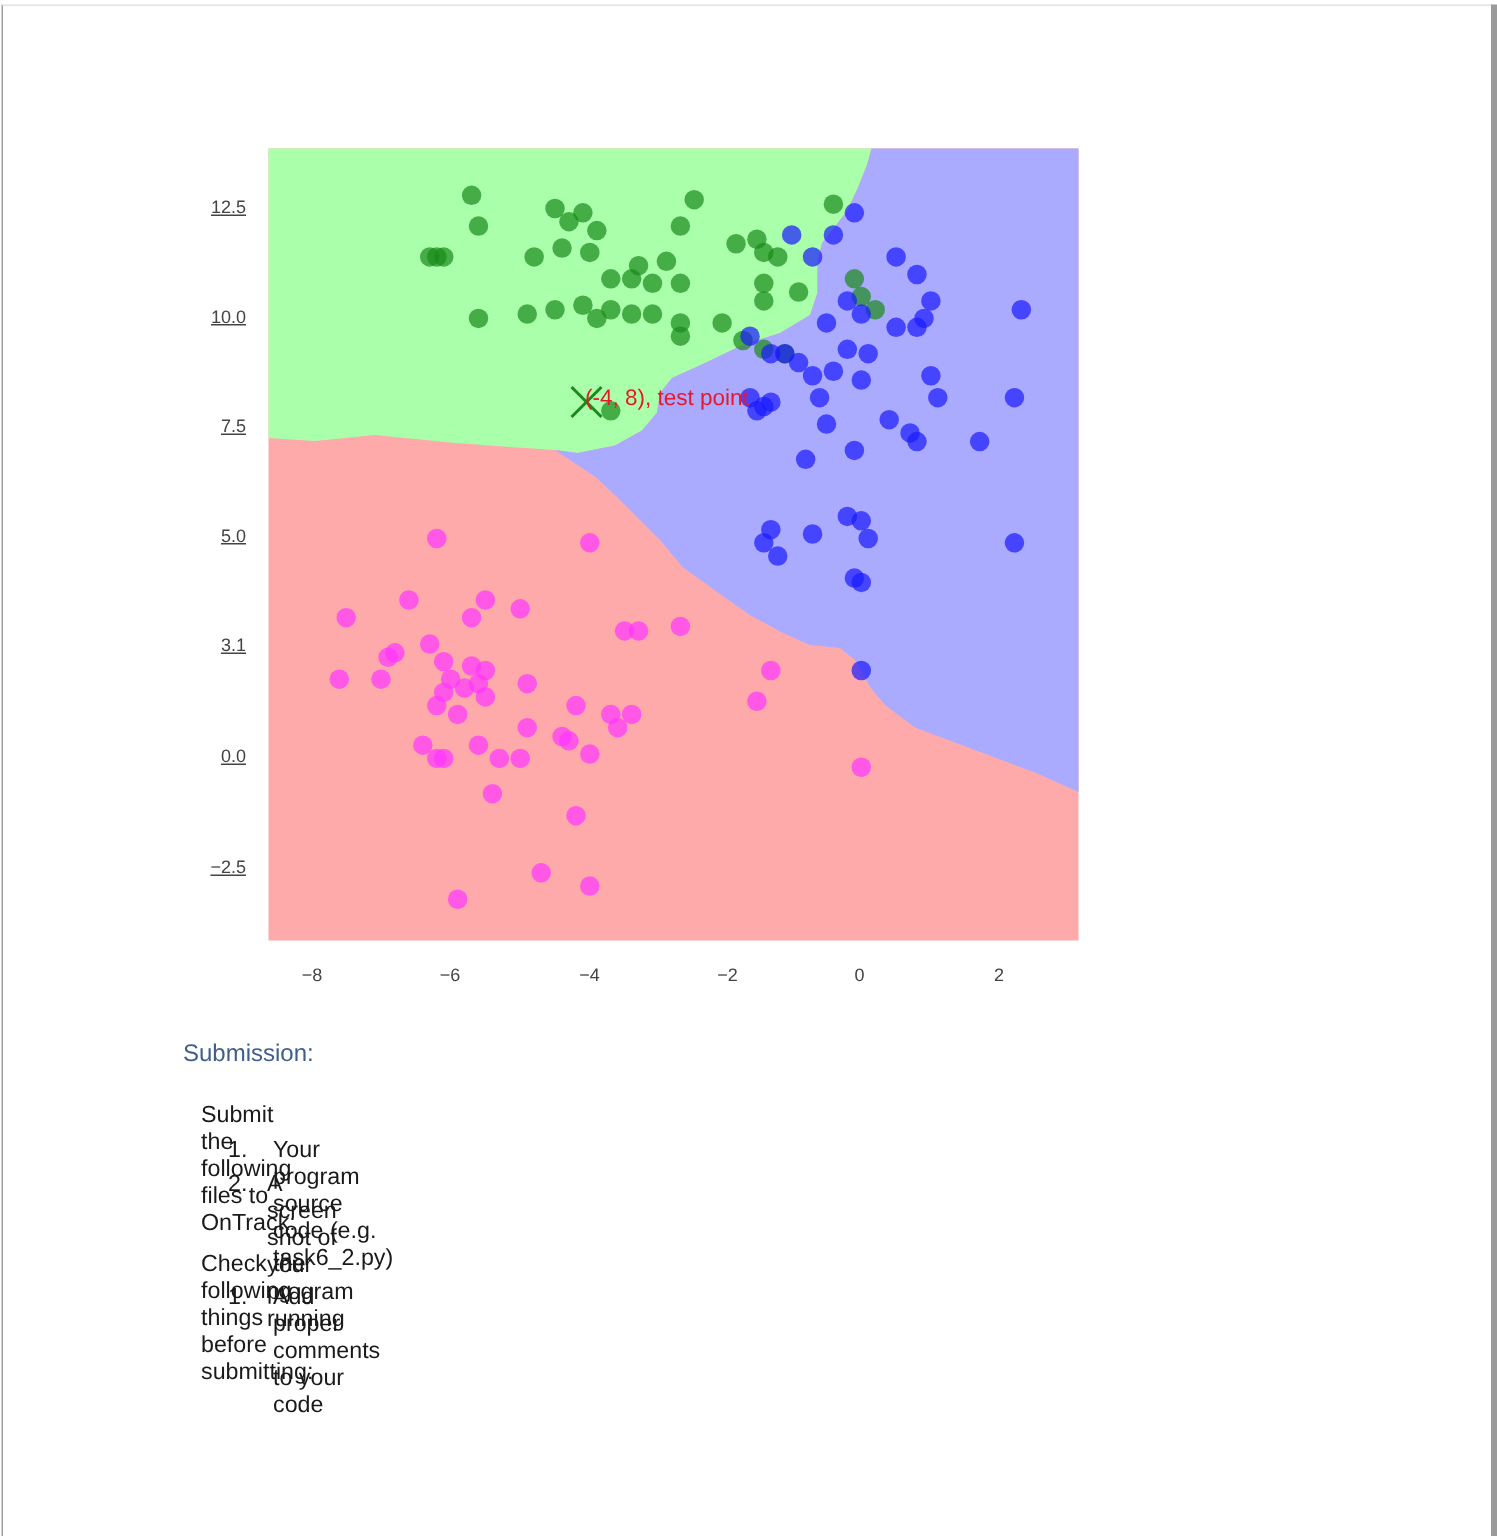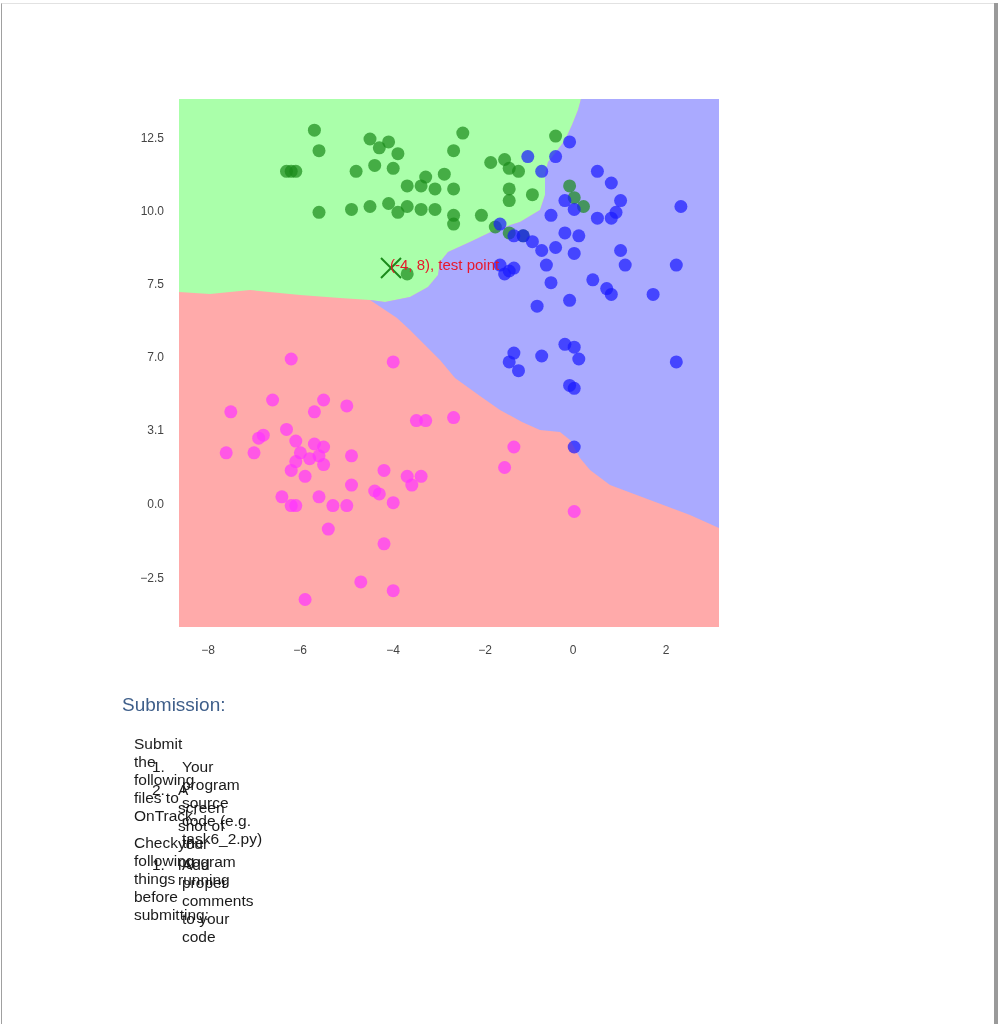--- a/index.html
+++ b/index.html
@@ -1,24 +1,24 @@
 <!DOCTYPE html>
 <html><head>
 <meta charset="utf-8">
 <style>
   html,body{margin:0;padding:0;background:#fff;}
   body{width:998px;height:1024px;position:relative;overflow:hidden;font-family:"Liberation Sans",sans-serif;}
   .page{position:absolute;left:1px;top:3px;width:993px;height:1030px;border-left:1px solid #a0a0a0;border-top:1px solid #e2e2e2;background:#fff;}
   .page-edge{position:absolute;left:994px;top:3px;width:4px;height:1021px;background:#9a9a9a;}
   .chart-title{position:absolute;left:180px;width:540px;top:58px;text-align:center;font-size:15px;line-height:18px;color:#262626;}
   svg.plot{position:absolute;left:0;top:0;}
-  .ytick{position:absolute;width:60px;left:104px;text-align:right;font-size:12px;color:#444;}
+  .ytick{position:absolute;width:60px;left:104px;text-align:right;font-size:12px;color:#444;text-decoration:underline;}
   .xtick{position:absolute;width:40px;text-align:center;font-size:12px;color:#444;top:643px;}
   .doc{position:absolute;left:0;top:0;font-family:"Liberation Sans",sans-serif;}
-  .h-sub{position:absolute;left:122px;top:694px;font-size:19px;color:#3f5f8a;}
+  .h-sub{position:absolute;left:122px;top:694px;font-size:16px;color:#3f5f8a;}
   .p{position:absolute;left:134px;font-size:15.5px;color:#1a1a1a;margin-top:16px;}
   .li{position:absolute;font-size:15.5px;color:#1a1a1a;}
 </style>
 </head>
 <body>
 
 <div class="page"></div>
 <div class="page-edge"></div>
 
 <div class="chart-title">
@@ -180,21 +180,21 @@
     <line x1="381" y1="258" x2="401" y2="278" stroke="#1a8a1a" stroke-width="2"></line>
     <line x1="401" y1="258" x2="381" y2="278" stroke="#1a8a1a" stroke-width="2"></line>
   </g>
   <text x="390" y="270" font-size="15" fill="#e8182a" font-family="Liberation Sans, sans-serif">(-4, 8), test point</text>
 </svg>
 
 <div>
   <div class="ytick" style="top:131px">12.5</div>
   <div class="ytick" style="top:204px">10.0</div>
   <div class="ytick" style="top:277px">7.5</div>
-  <div class="ytick" style="top:350px">7.0</div>
+  <div class="ytick" style="top:350px">5.0</div>
   <div class="ytick" style="top:423px">3.1</div>
   <div class="ytick" style="top:497px">0.0</div>
   <div class="ytick" style="top:571px">−2.5</div>
 </div>
 <div>
   <div class="xtick" style="left:188px">−8</div>
   <div class="xtick" style="left:280px">−6</div>
   <div class="xtick" style="left:373px">−4</div>
   <div class="xtick" style="left:465px">−2</div>
   <div class="xtick" style="left:553px">0</div>

